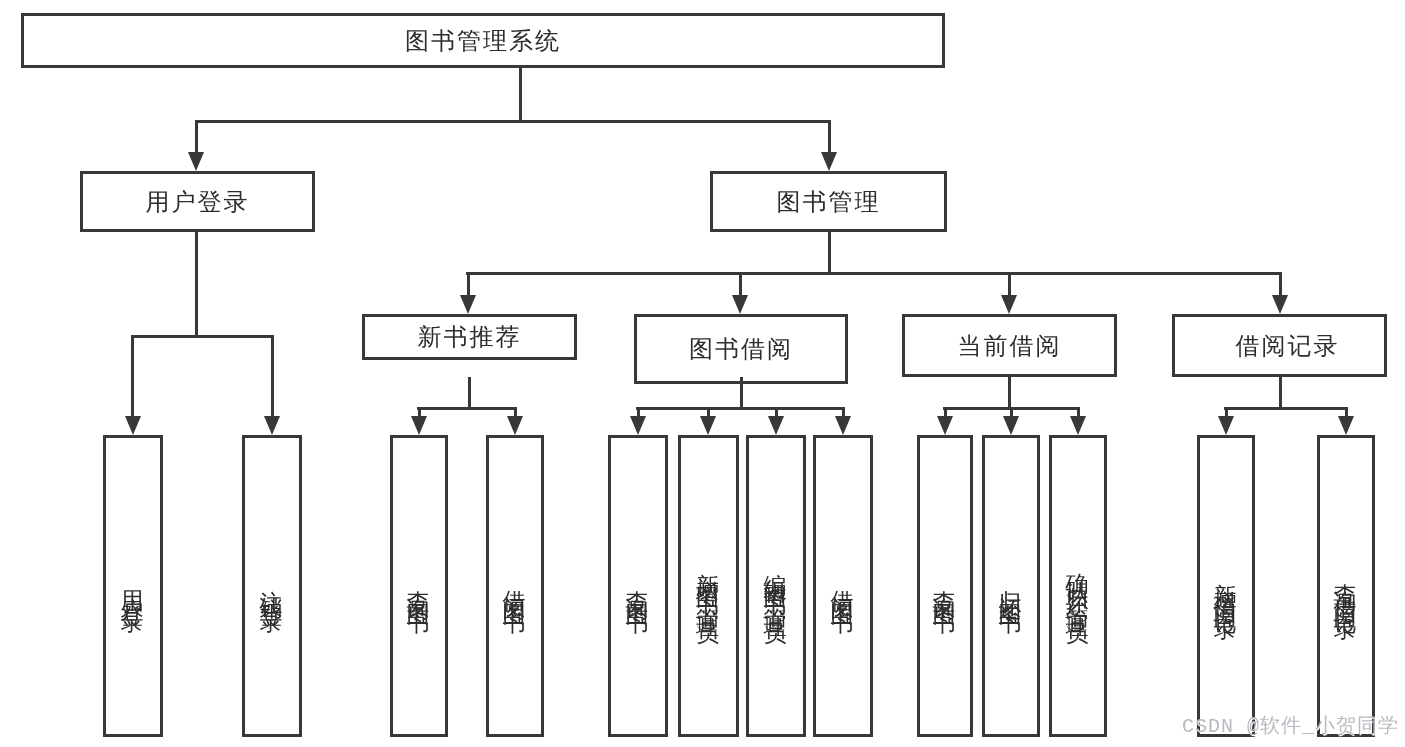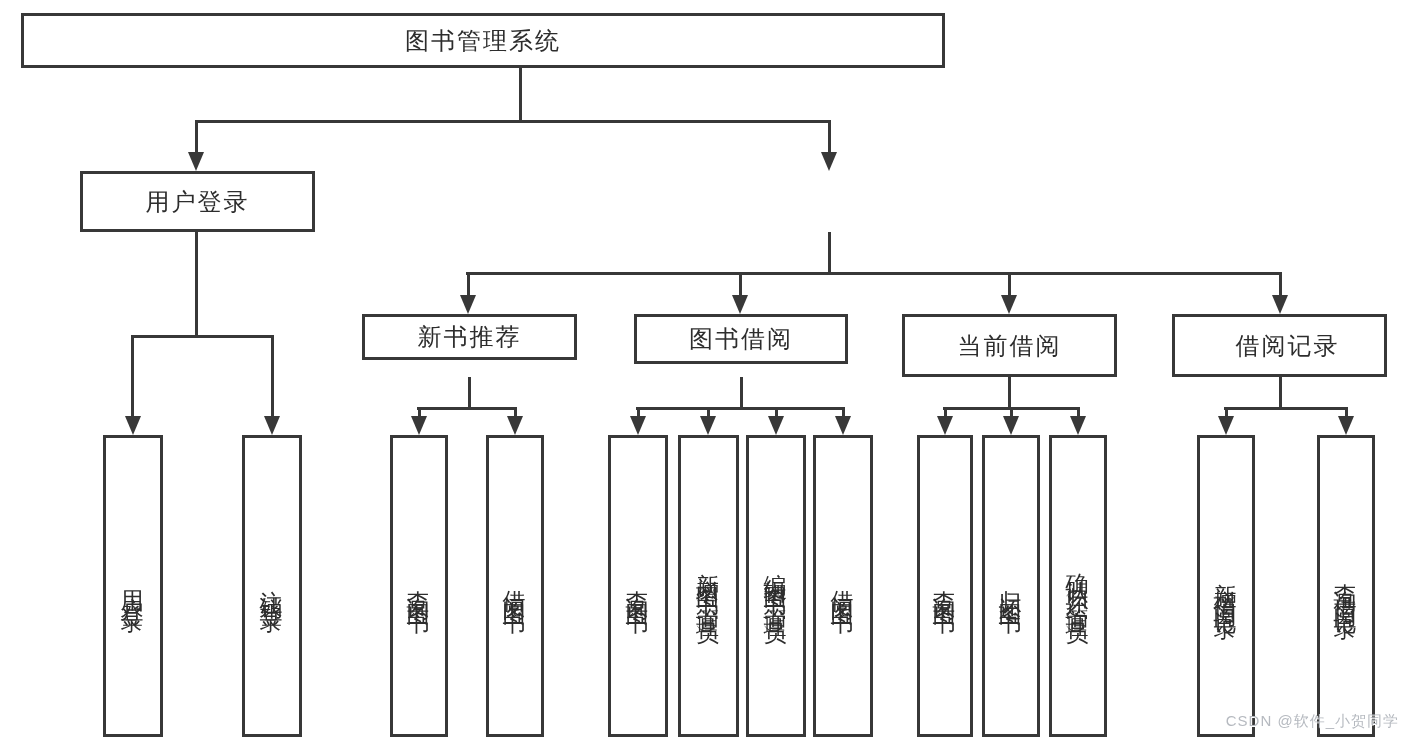--- a/index.html
+++ b/index.html
@@ -20,35 +20,36 @@
   }
   .vl { position:absolute; width:3px; background:#383838; }
   .hl { position:absolute; height:3px; background:#383838; }
   .arw {
     position:absolute; width:0; height:0;
     border-left:8px solid transparent; border-right:8px solid transparent;
     border-top:19px solid #383838;
   }
   .wm {
     position:absolute; top:712px; right:6px; z-index:5;
-    font-size:15px; color:#b6bac0; letter-spacing:1px;
-    text-shadow:1px 1px 0 #ffffff; white-space:nowrap;
+    font-size:20px; color:#b6bac0; letter-spacing:1px;
+    text-shadow:1px 1px 0 #ffffff; white-space:nowrap;font-family:Liberation Mono, monospace;
   }
 </style>
 </head>
 <body>
 
 <div class="canvas">
 
   <div class="box h" style="left:21px; top:13px; width:924px; height:55px;">图书管理系统</div>
 
   <div class="box h" style="left:80px; top:171px; width:235px; height:61px;">用户登录</div>
+  <div class="box h" style="left:710px; top:171px; width:237px; height:61px;">图书管理</div>
 
   <div class="box h" style="left:362px; top:314px; width:215px; height:46px;">新书推荐</div>
-  <div class="box h" style="left:634px; top:314px; width:214px; height:50px;">图书借阅</div>
+  <div class="box h" style="left:634px; top:314px; width:214px; height:70px;">图书借阅</div>
   <div class="box h" style="left:902px; top:314px; width:215px; height:63px;">当前借阅</div>
   <div class="box h" style="left:1172px; top:314px; width:215px; height:63px;padding-left:16px;">借阅记录</div>
 
   <div class="box v" style="left:103px; top:435px; width:60px; height:302px;">用户登录</div>
   <div class="box v" style="left:242px; top:435px; width:60px; height:302px;">注销登录</div>
 
   <div class="box v" style="left:390px; top:435px; width:58px; height:302px;">查询图书</div>
   <div class="box v" style="left:486px; top:435px; width:58px; height:302px;">借阅图书</div>
 
   <div class="box v" style="left:608px; top:435px; width:60px; height:302px;">查询图书</div>

